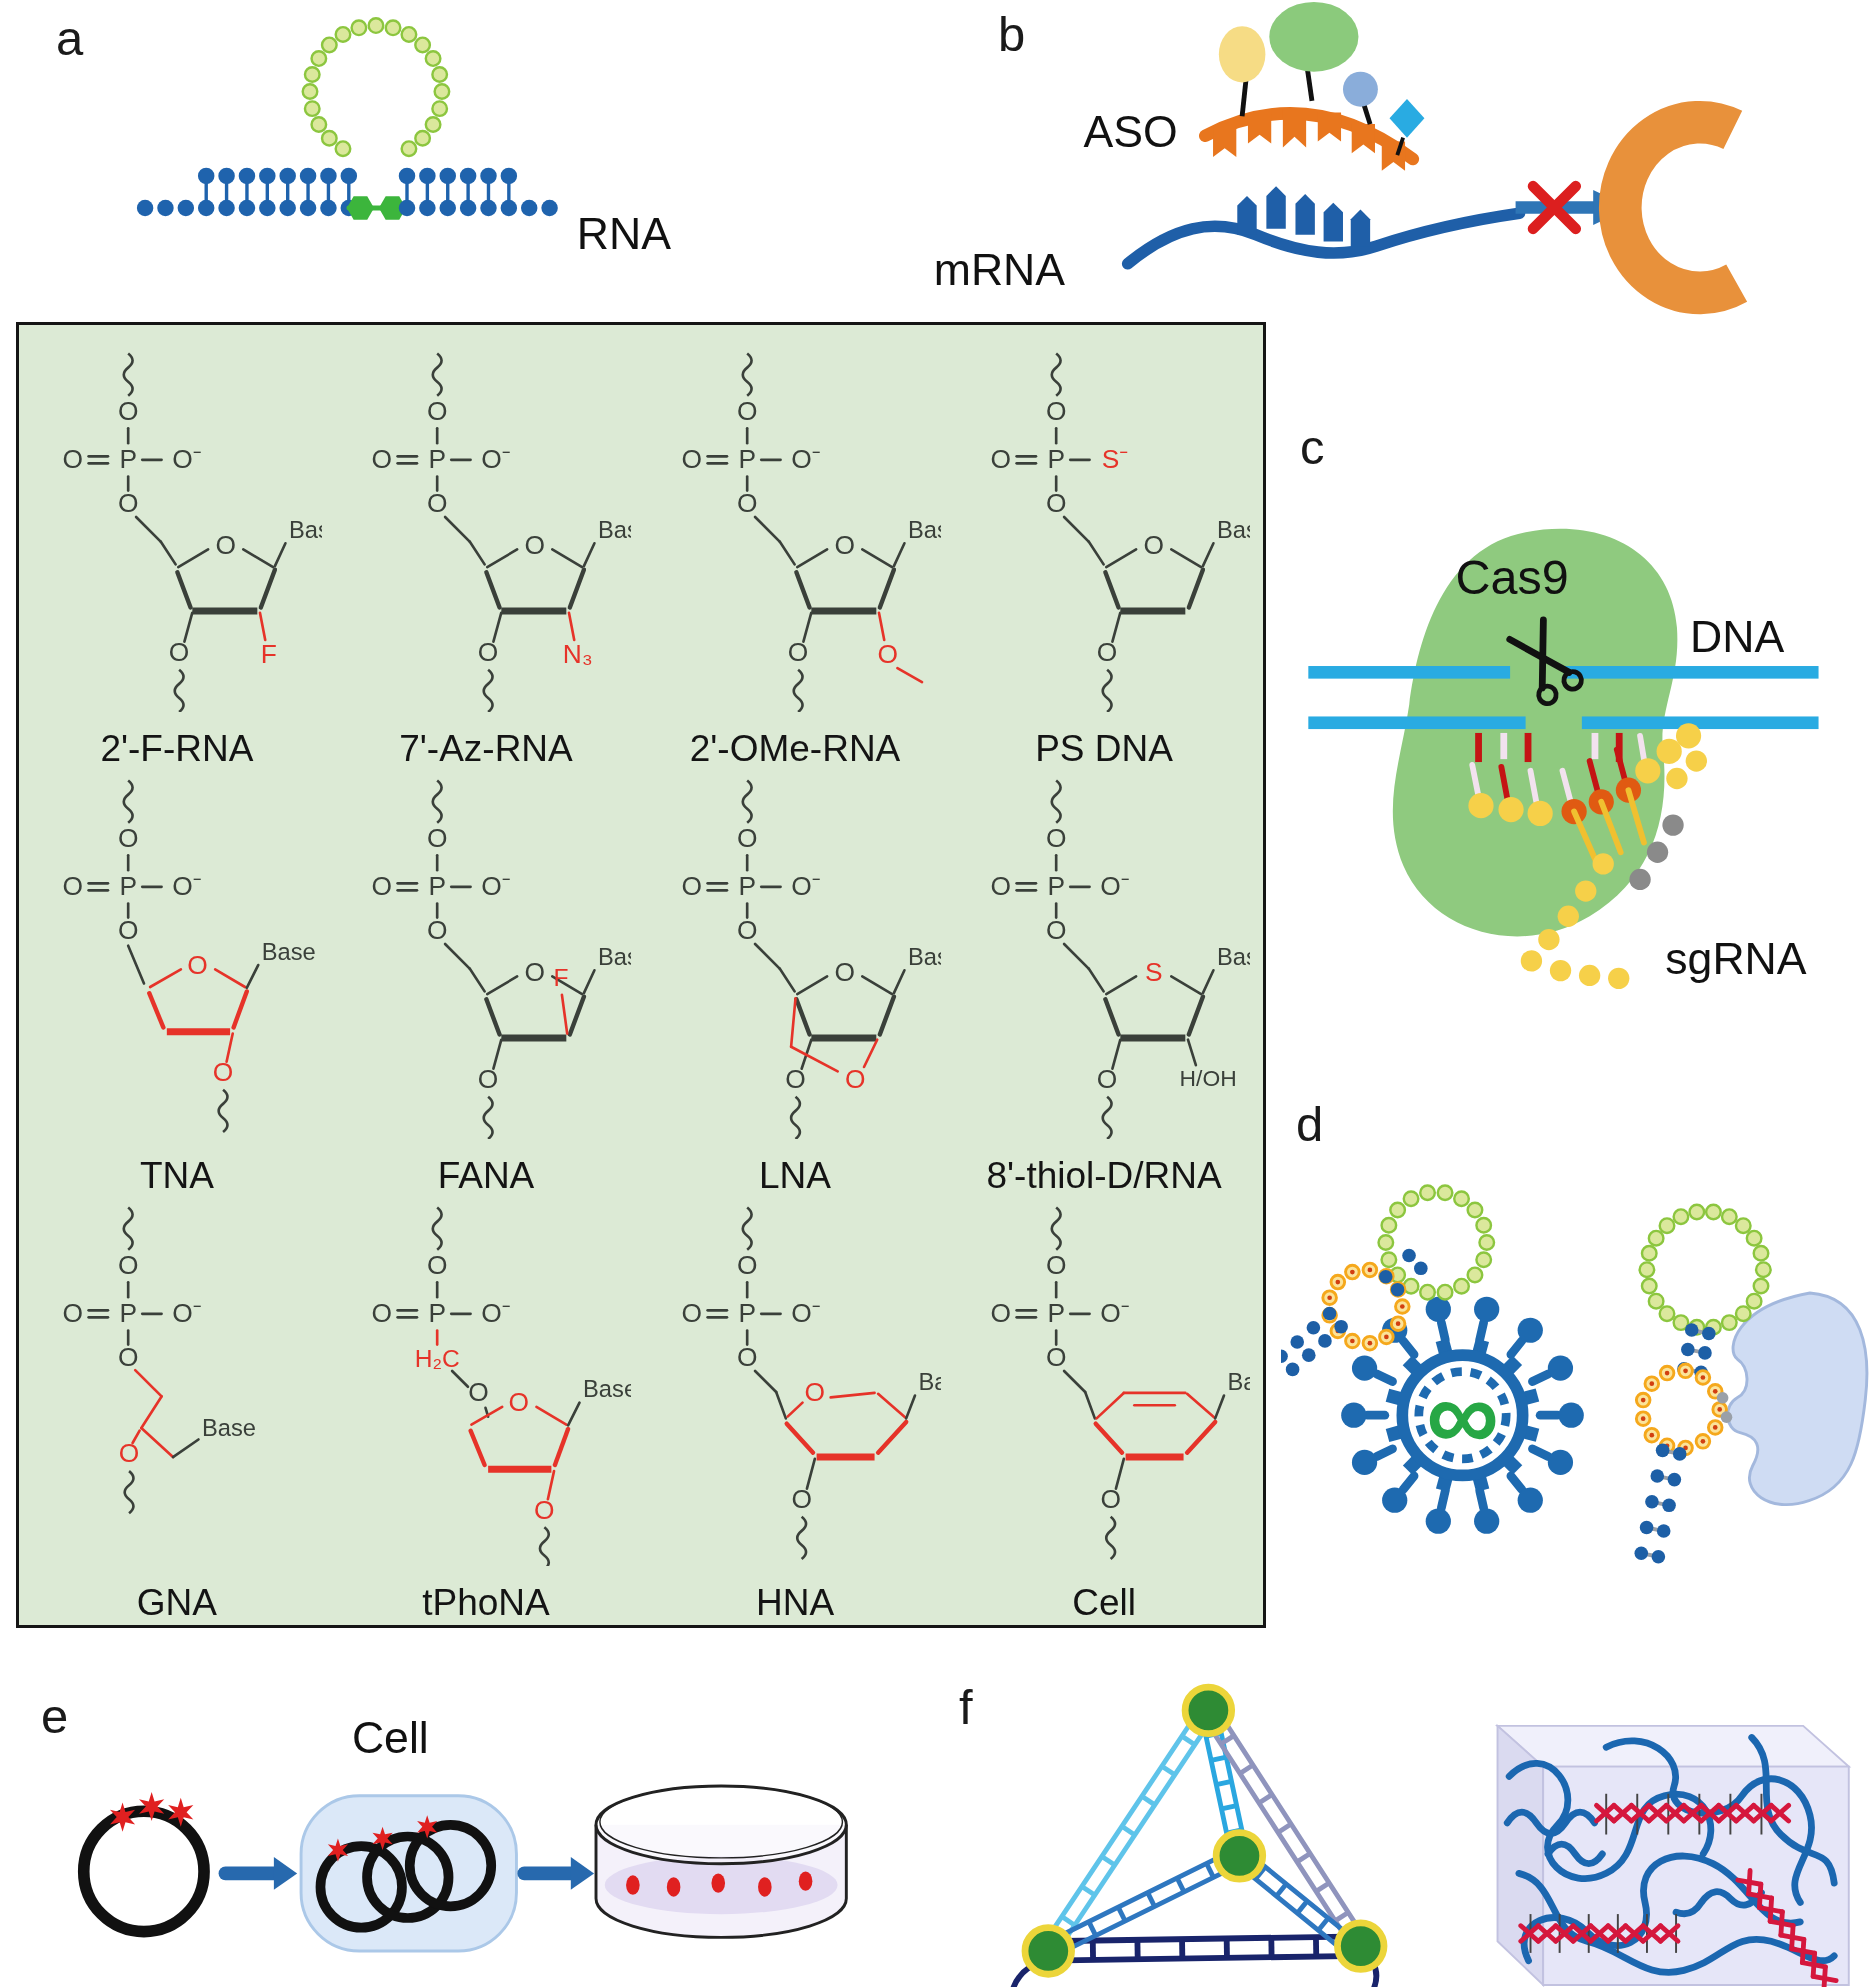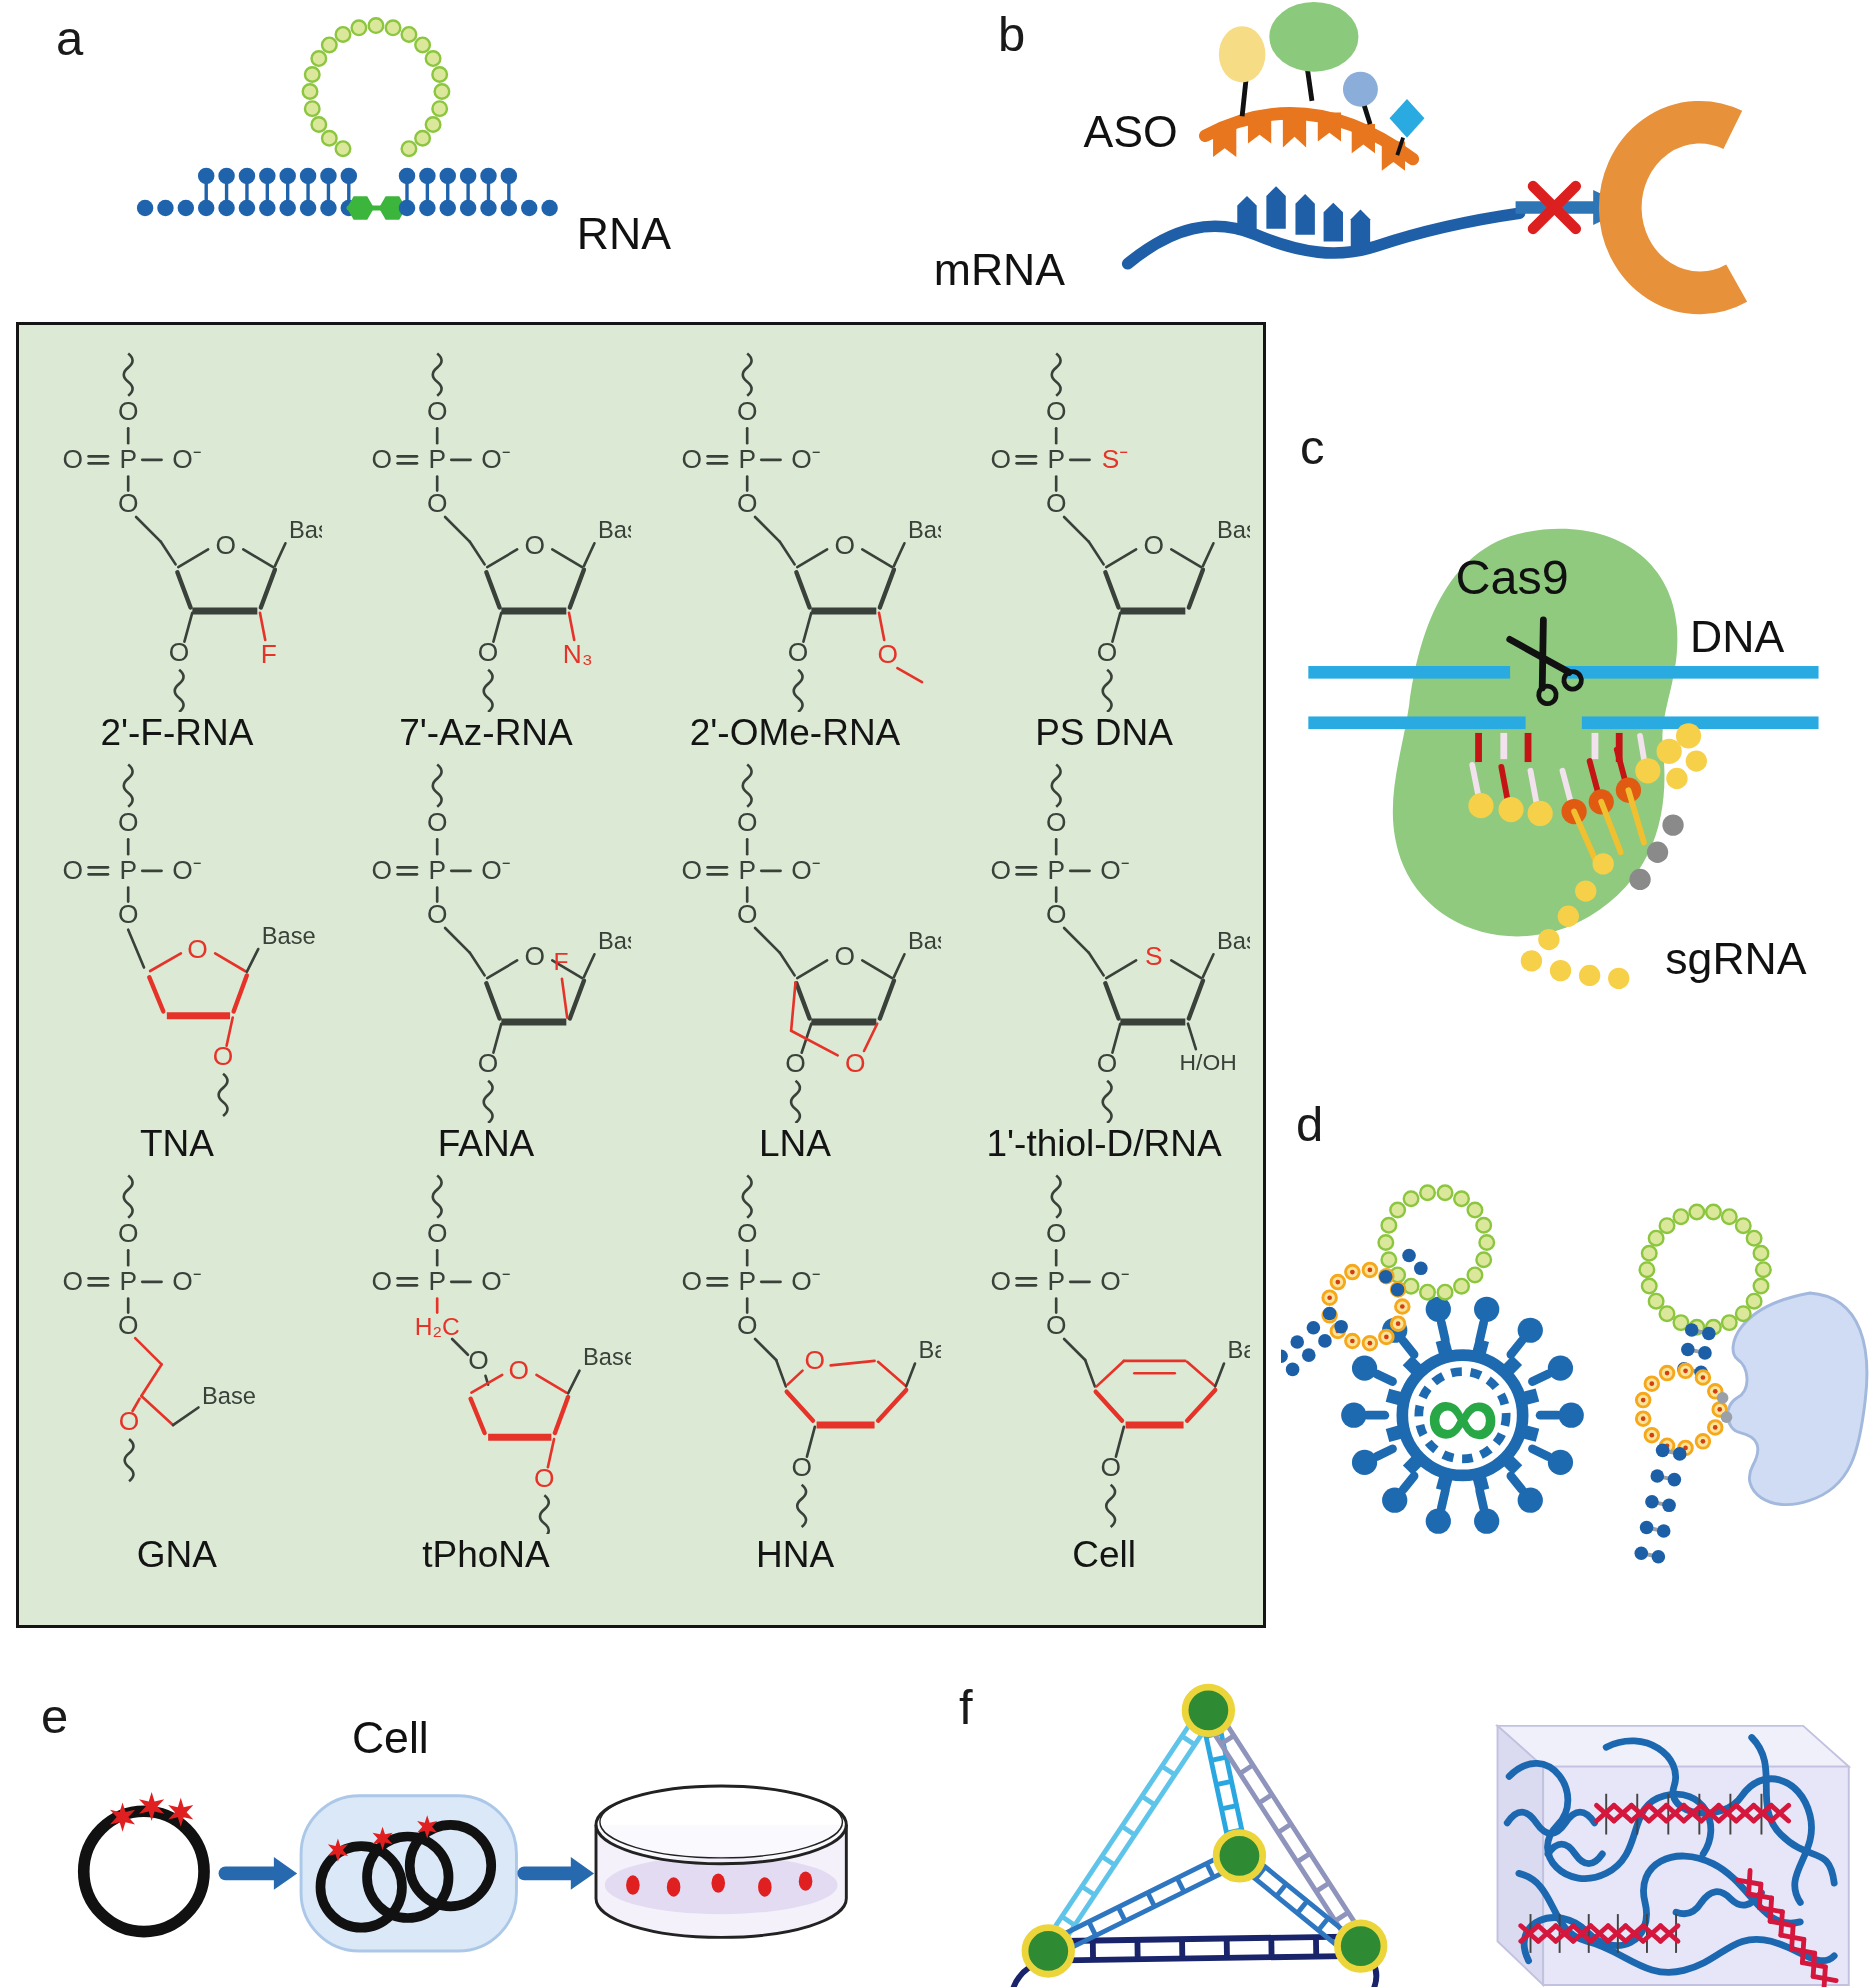--- a/index.html
+++ b/index.html
@@ -6,21 +6,21 @@
   body{font-family:"Liberation Sans", sans-serif;}
   .canvas{position:relative;width:1874px;height:1987px;background:#ffffff;overflow:hidden;}
   .plabel{position:absolute;font-size:49px;color:#1a1a1a;line-height:1;}
   svg{position:absolute;}
   svg text{font-family:"Liberation Sans", sans-serif;}
   .modbox{position:absolute;left:15.5px;top:322px;width:1250px;height:1306px;
           background:#dcead5;border:3.9px solid #151515;box-sizing:border-box;}
   .modgrid{display:grid;grid-template-columns:repeat(4,1fr);padding:17.5px 3.9px 0 3.9px;}
   .scell{display:flex;flex-direction:column;align-items:center;}
   .scell svg{position:static;display:block;}
-  .sname{font-size:37px;color:#141414;text-align:right;margin-top:0px;white-space:nowrap;}
+  .sname{font-size:37px;color:#141414;text-align:right;margin-top:16px;white-space:nowrap;}
 </style>
 </head>
 <body>
 
 <div class="canvas">
 
   <div class="plabel" style="left:56px;top:13.6px;">a</div>
   <div class="plabel" style="left:998px;top:9.7px;">b</div>
   <div class="plabel" style="left:1300px;top:423px;">c</div>
   <div class="plabel" style="left:1296px;top:1100px;">d</div>
@@ -384,21 +384,21 @@
             <line x1="166" y1="301" x2="151" y2="261" stroke="#3a403a" stroke-width="5" stroke-linecap="round"></line>
             <text x="206" y="240" fill="#e63329" font-size="30" text-anchor="middle" font-weight="400">S</text>
             <line x1="262" y1="254" x2="274" y2="228" stroke="#3a403a" stroke-width="3" stroke-linecap="round"></line>
             <text x="278" y="222" fill="#3a403a" font-size="27" text-anchor="start" font-weight="400">Base</text>
             <line x1="168" y1="307" x2="159" y2="340" stroke="#3a403a" stroke-width="3" stroke-linecap="round"></line>
             <text x="153" y="362" fill="#3a403a" font-size="30" text-anchor="middle" font-weight="400">O</text>
             <path d="M153,372 q10,8 0,16 q-10,8 0,16 q10,8 0,16" fill="none" stroke="#3a403a" stroke-width="3"></path>
             <line x1="245" y1="307" x2="254" y2="336" stroke="#3a403a" stroke-width="3" stroke-linecap="round"></line>
             <text x="268" y="360" fill="#3a403a" font-size="26" text-anchor="middle" font-weight="400">H/OH</text>
           </svg>
-     <div class="sname">1'-thiol-D/RNA</div>
+     <div class="sname">8'-thiol-D/RNA</div>
    </div>
         <div class="scell">
      <svg width="291" height="369" viewBox="0 0 300 420">
             <path d="M95,12 q10,8 0,16 q-10,8 0,16 q10,8 0,16" fill="none" stroke="#3a403a" stroke-width="3"></path>
             <text x="95" y="88" fill="#3a403a" font-size="30" text-anchor="middle" font-weight="400">O</text>
             <line x1="95" y1="97" x2="95" y2="114" stroke="#3a403a" stroke-width="3" stroke-linecap="round"></line>
             <text x="32" y="142" fill="#3a403a" font-size="30" text-anchor="middle" font-weight="400">O</text>
             <line x1="50" y1="129" x2="72" y2="129" stroke="#3a403a" stroke-width="3" stroke-linecap="round"></line>
             <line x1="50" y1="137" x2="72" y2="137" stroke="#3a403a" stroke-width="3" stroke-linecap="round"></line>
             <text x="95" y="142" fill="#3a403a" font-size="30" text-anchor="middle" font-weight="400">P</text>

